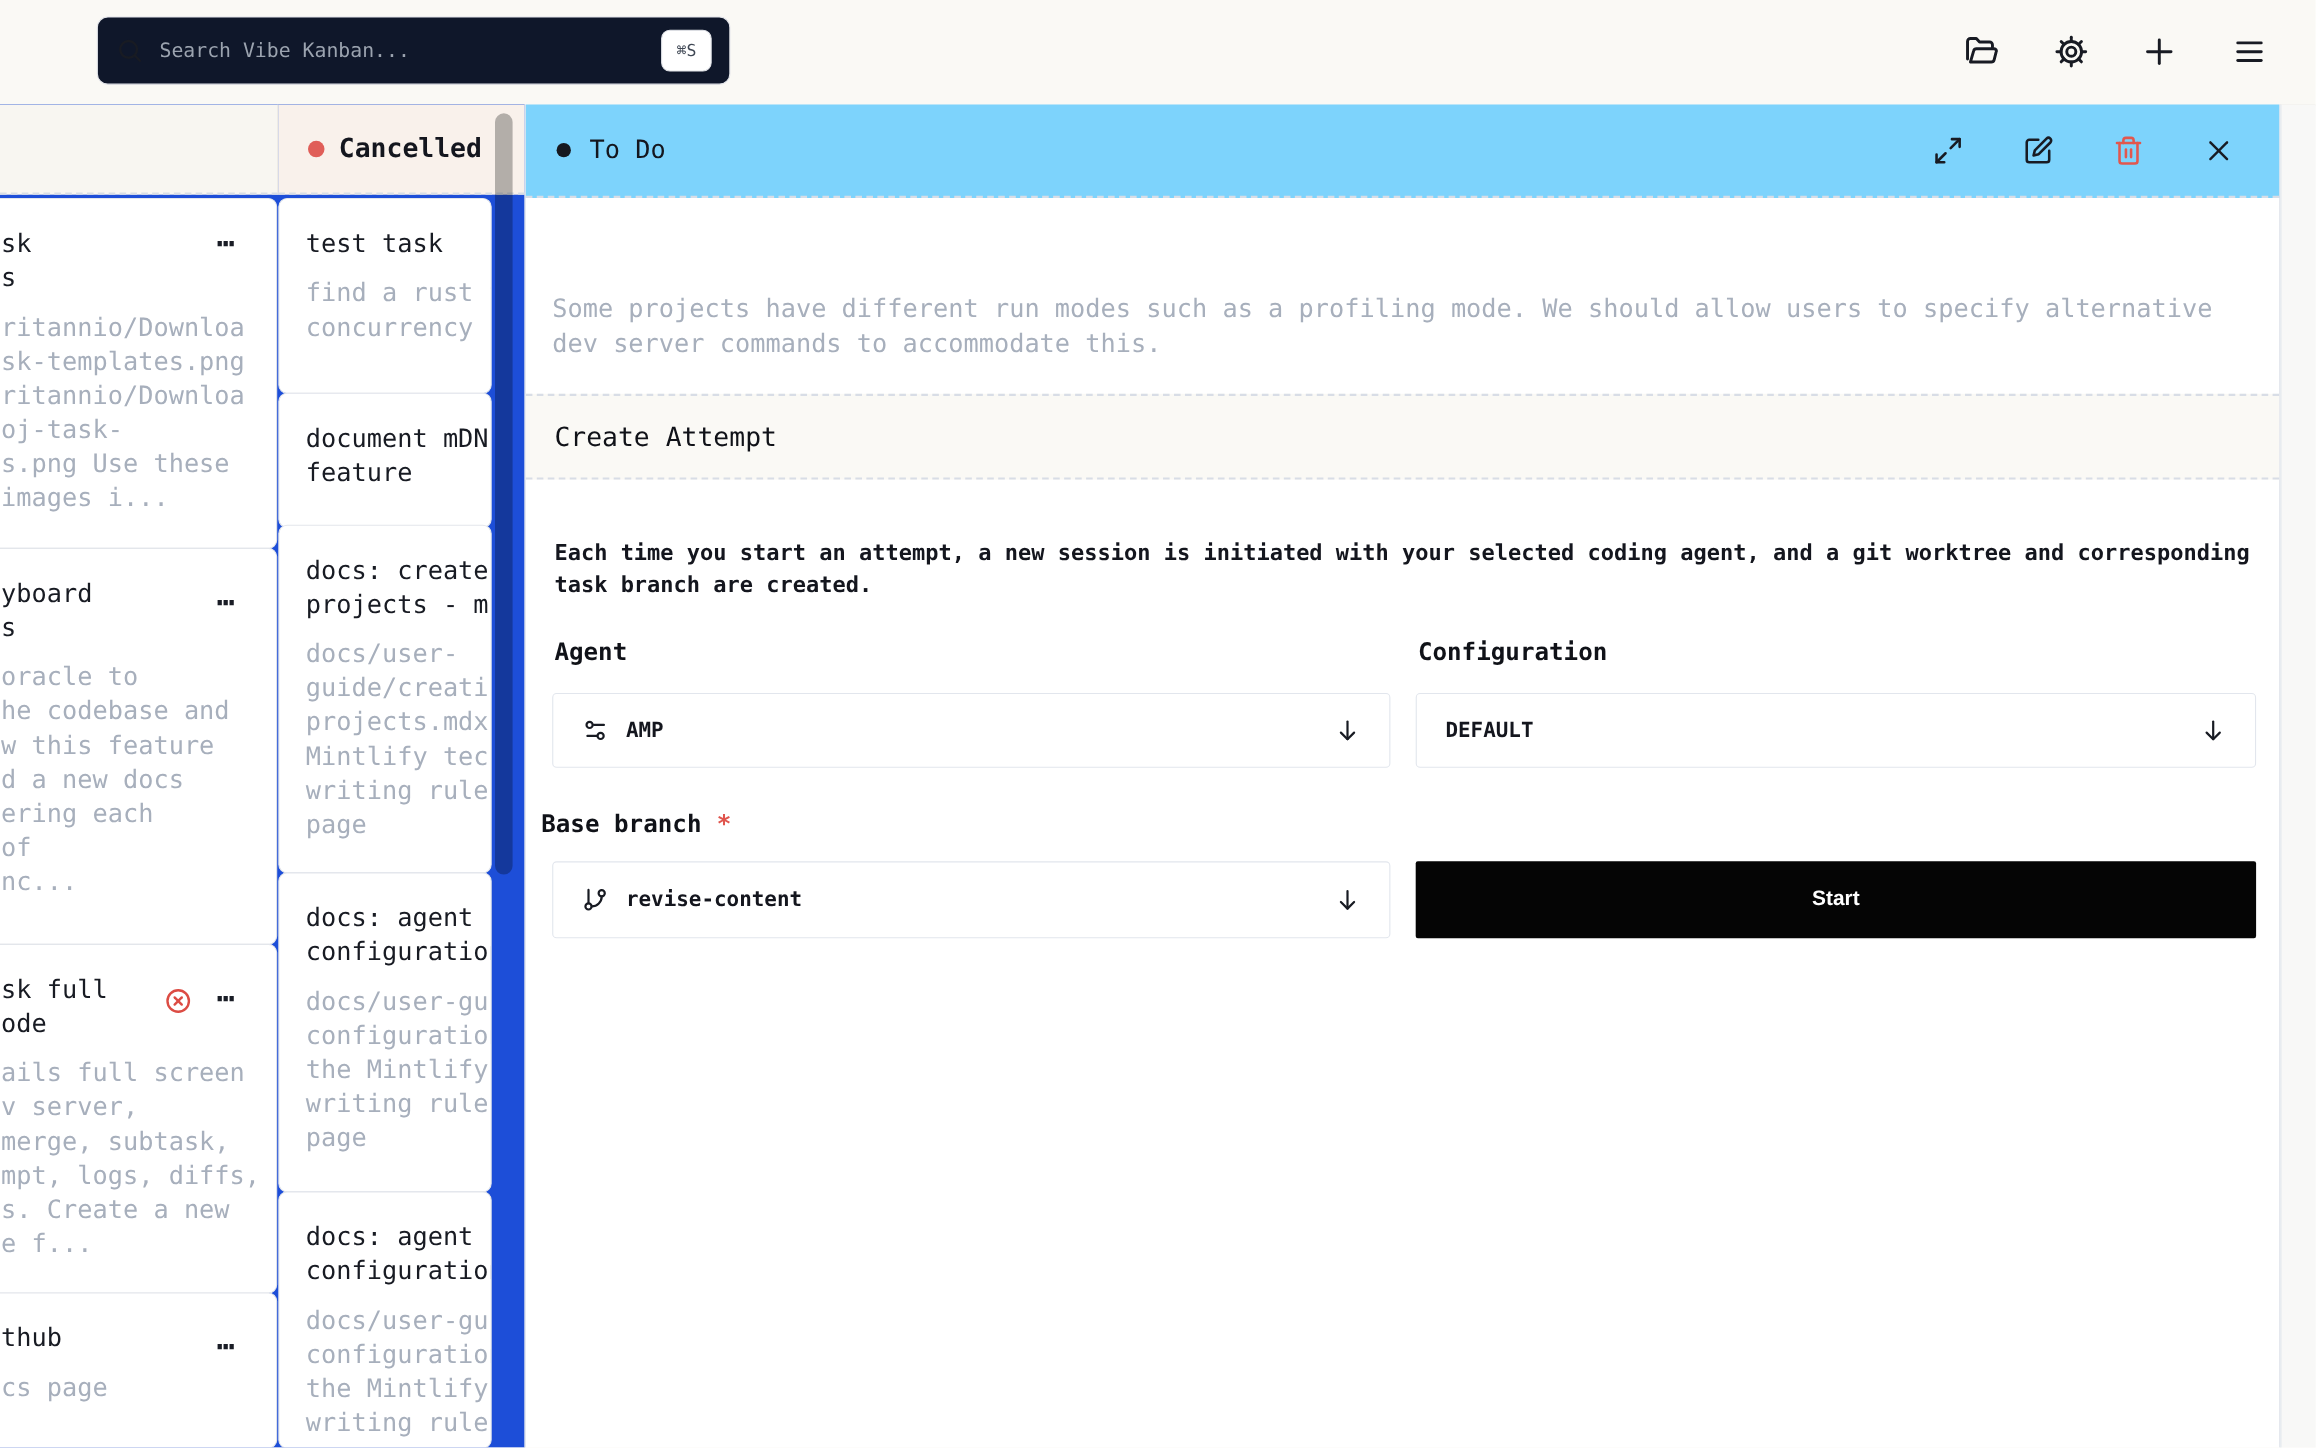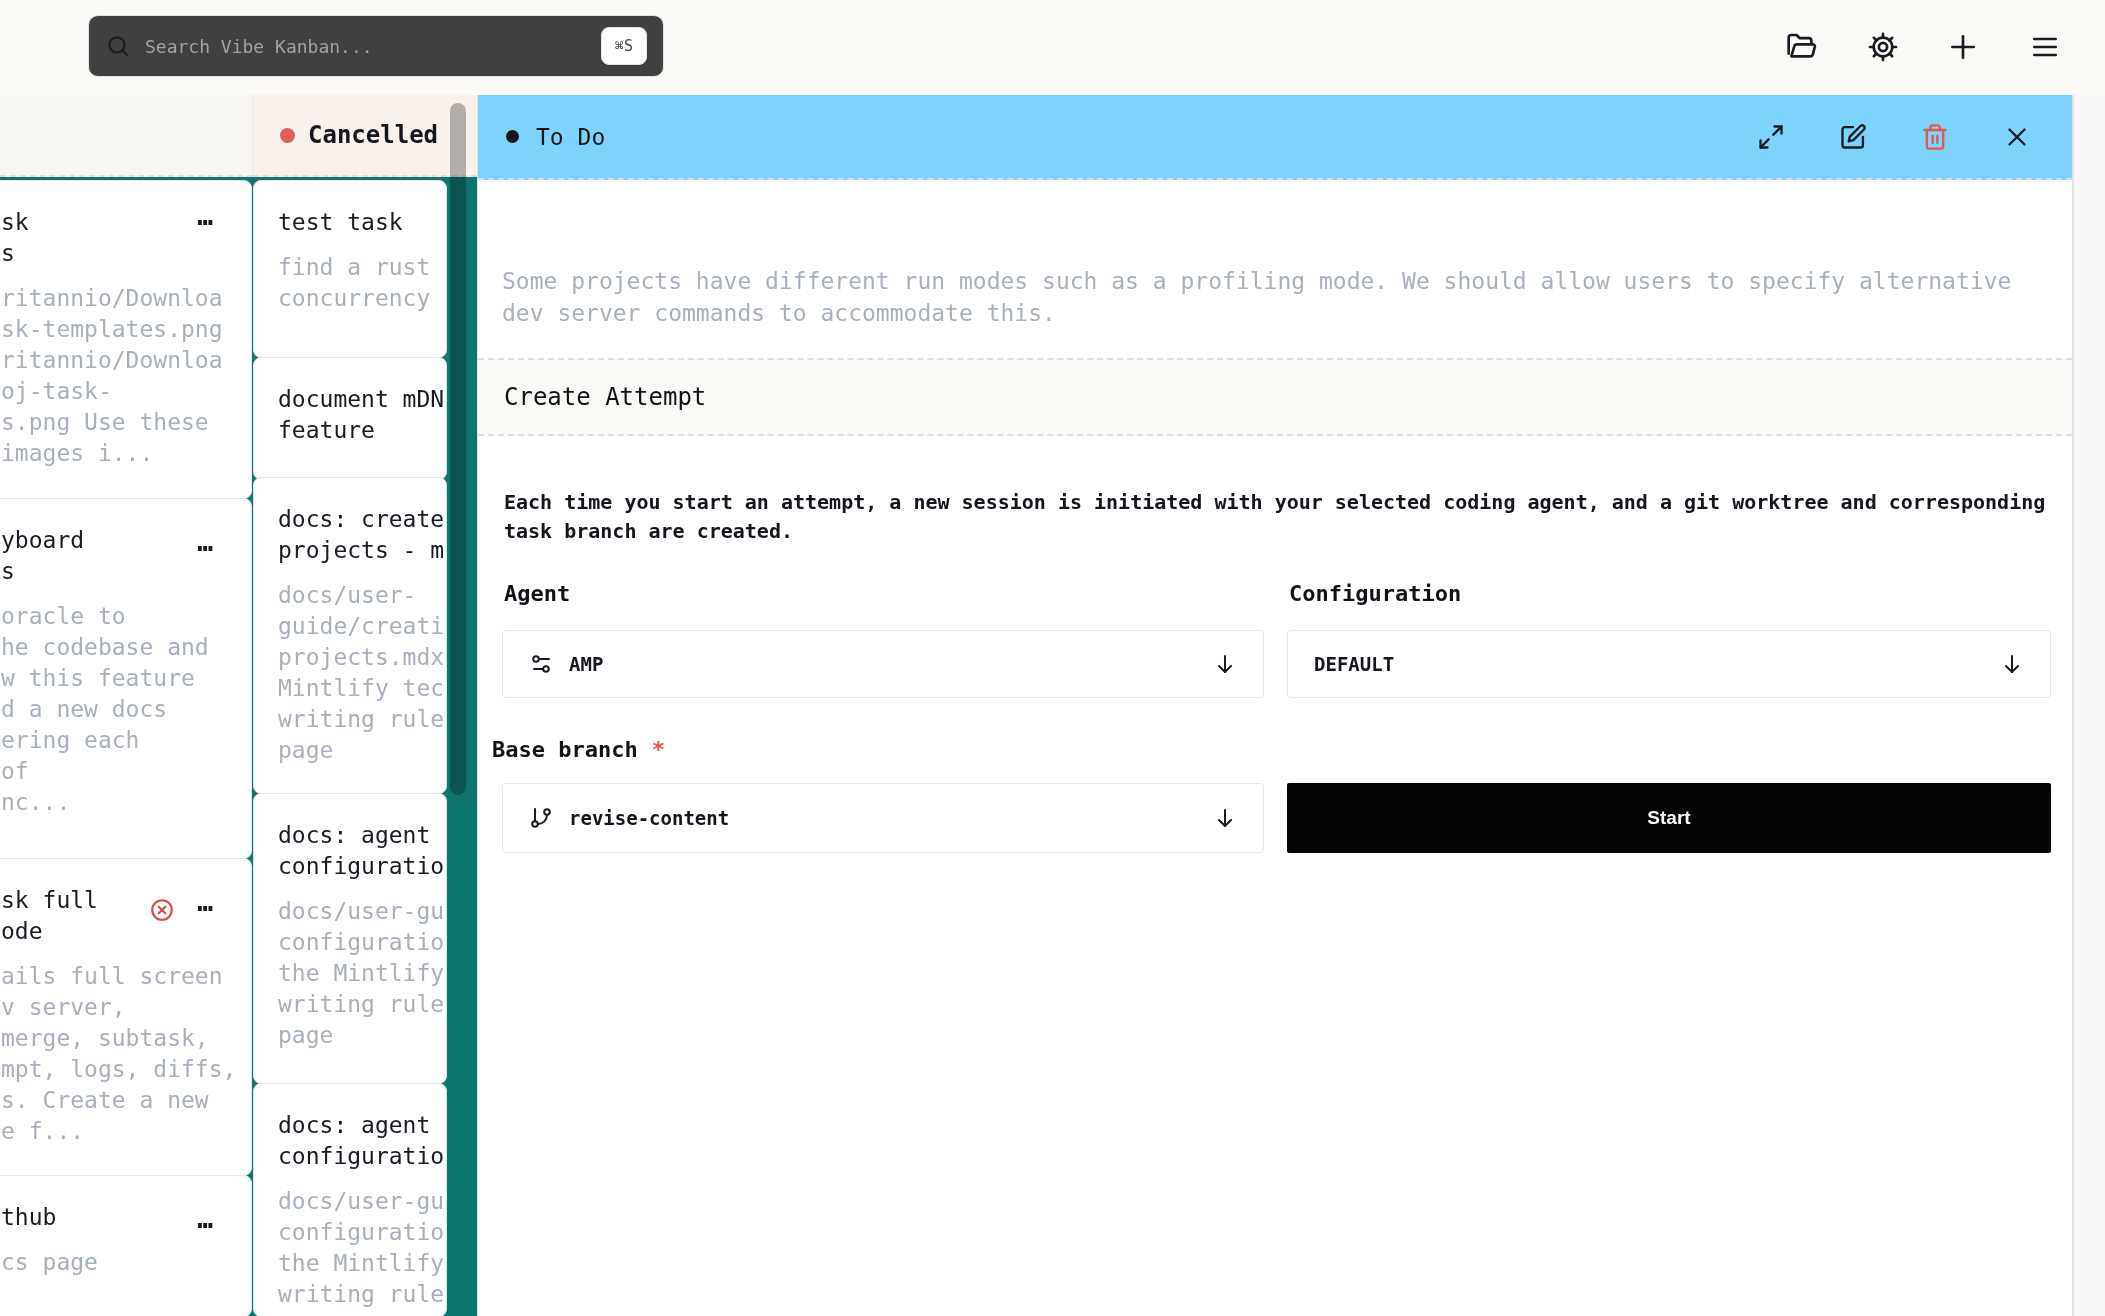--- a/index.html
+++ b/index.html
@@ -7,29 +7,29 @@
     width:2105px;height:1316px;position:relative;overflow:hidden;
     background:#FAF9F5;
     font-family:"DejaVu Sans Mono","Liberation Mono",monospace;
     color:#14161E;
   }
   svg{display:block;}
   .ic{stroke:#181B23;stroke-width:2;fill:none;stroke-linecap:round;stroke-linejoin:round;}
 
   
   #topbar{position:absolute;left:0;top:0;width:2105px;height:95px;background:#FAF9F5;border-bottom:1px solid #E7E5DD;}
-  #searchbox{position:absolute;left:88px;top:15px;width:576px;height:62px;background:#404040;
+  #searchbox{position:absolute;left:88px;top:15px;width:576px;height:62px;background:#0f172a;
     border:1px solid #E2E4E9;border-radius:10px;display:flex;align-items:center;padding:0 16px;box-sizing:border-box;}
   #search-placeholder{color:#9BA3AF;font-size:18px;margin-left:14px;white-space:pre;overflow:hidden;flex:1;}
   #search-shortcut{min-width:44px;height:36px;border:1px solid #E3E5EA;border-radius:8px;display:flex;align-items:center;justify-content:center;
     font-size:15px;color:#3F4754;background:#fff;box-shadow:0 1px 1px rgba(0,0,0,.04);}
   .tb-btn{position:absolute;top:28px;width:38px;height:38px;display:flex;align-items:center;justify-content:center;cursor:pointer;background:none;border:none;padding:0;}
 
   
-  #board{position:absolute;left:0;top:95px;width:477px;height:1221px;background:#0f766e;overflow:hidden;text-decoration:underline;}
+  #board{position:absolute;left:0;top:95px;width:477px;height:1221px;background:#1d4ed8;overflow:hidden;text-decoration:underline;}
   .col-header{position:absolute;top:0;height:82px;box-sizing:border-box;display:flex;align-items:center;}
   .dashed-b{border-bottom:2px dashed #D8DDE6;}
   #col-header-left{left:0;width:253px;background:#F8F6F1;border-right:1px solid #EBE9E2;}
   #col-header-cancelled{left:253px;width:224px;background:#F9F1EB;padding-left:27px;}
   .status-dot{width:15px;height:15px;border-radius:50%;flex:0 0 auto;}
   #col-header-cancelled .col-title{font-size:24px;font-weight:600;color:#14161E;margin-left:13px;}
   .card{position:absolute;background:#fff;border:1px solid #E3E6EB;border-radius:8px;box-sizing:border-box;overflow:hidden;}
   .card-title{font-size:23px;font-weight:500;line-height:31px;color:#181B23;white-space:pre;}
   .card-desc{font-size:23px;font-weight:400;line-height:31px;color:#A7AFBC;white-space:pre;margin-top:14px;}
   .card-menu{position:absolute;font-size:27px;font-weight:700;color:#1A1D26;line-height:10px;cursor:pointer;}

